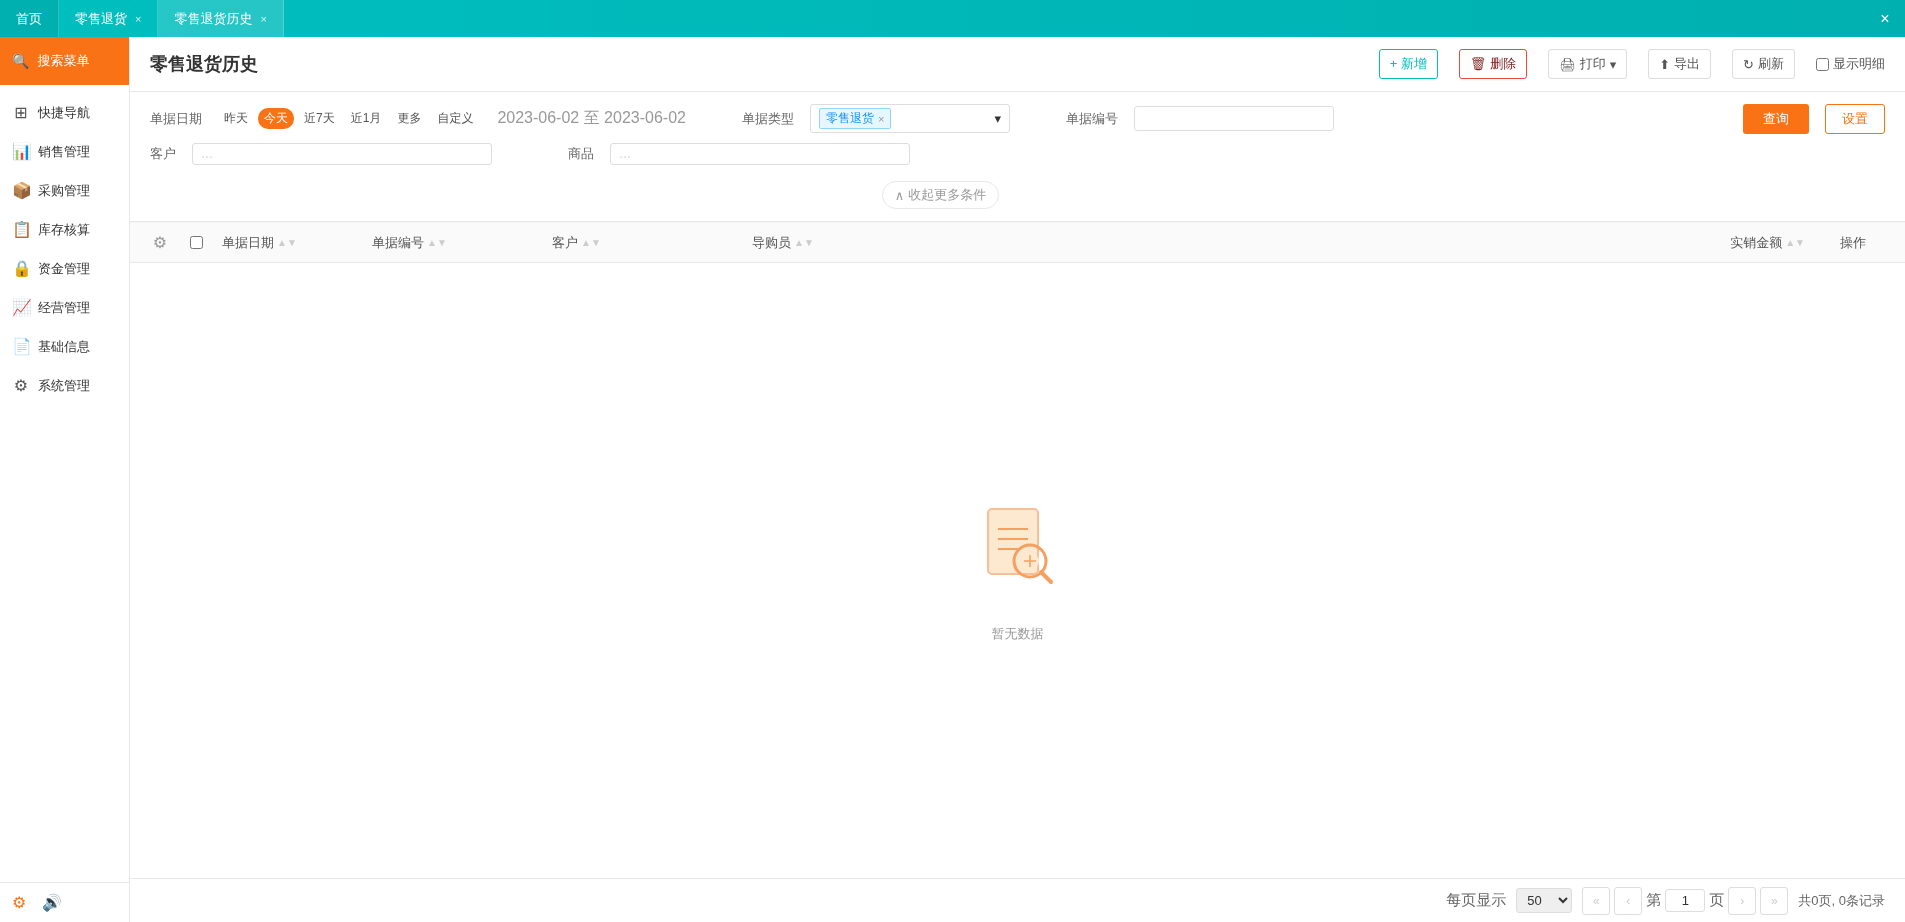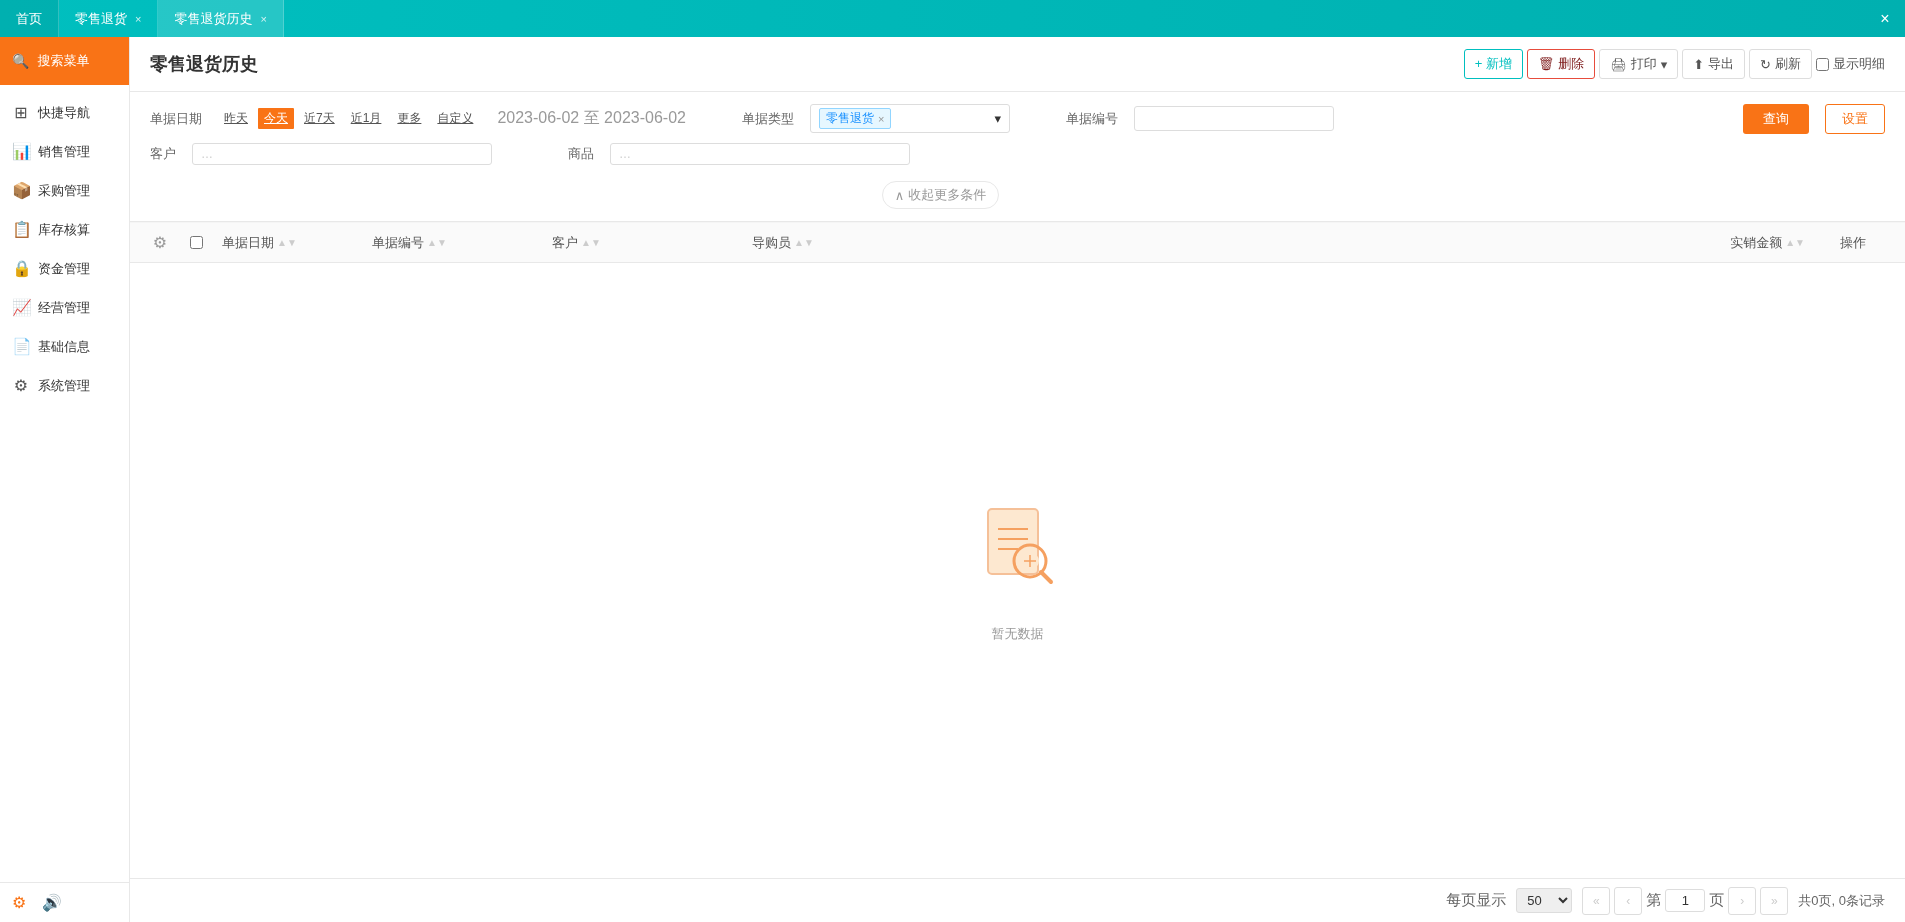--- a/index.html
+++ b/index.html
@@ -142,21 +142,21 @@
       flex-shrink: 0;
     }
     .page-title {
       font-size: 18px;
       font-weight: bold;
       color: #333;
     }
     .toolbar {
       display: flex;
       align-items: center;
-      gap: 4px;
+      gap: 21px;
     }
     .toolbar-btn {
       display: flex;
       align-items: center;
       gap: 4px;
       padding: 5px 10px;
       border: 1px solid #ddd;
       background: #fff;
       border-radius: 3px;
       font-size: 13px;
@@ -203,26 +203,25 @@
       display: flex;
       align-items: center;
       gap: 4px;
     }
     .date-opt {
       padding: 2px 6px;
       font-size: 12px;
       color: #555;
       cursor: pointer;
       border-radius: 2px;
-      text-decoration: underline;
     }
     .date-opt.active {
       background: #f97316;
       color: #fff;
-      border-radius: 1px;
+      border-radius: 10px;
     }
     .date-range {
       font-size: 16px;
       color: #999;
       margin-left: 14px;
     }
     .filter-input {
       border: 1px solid #ddd;
       border-radius: 3px;
       padding: 4px 8px;

